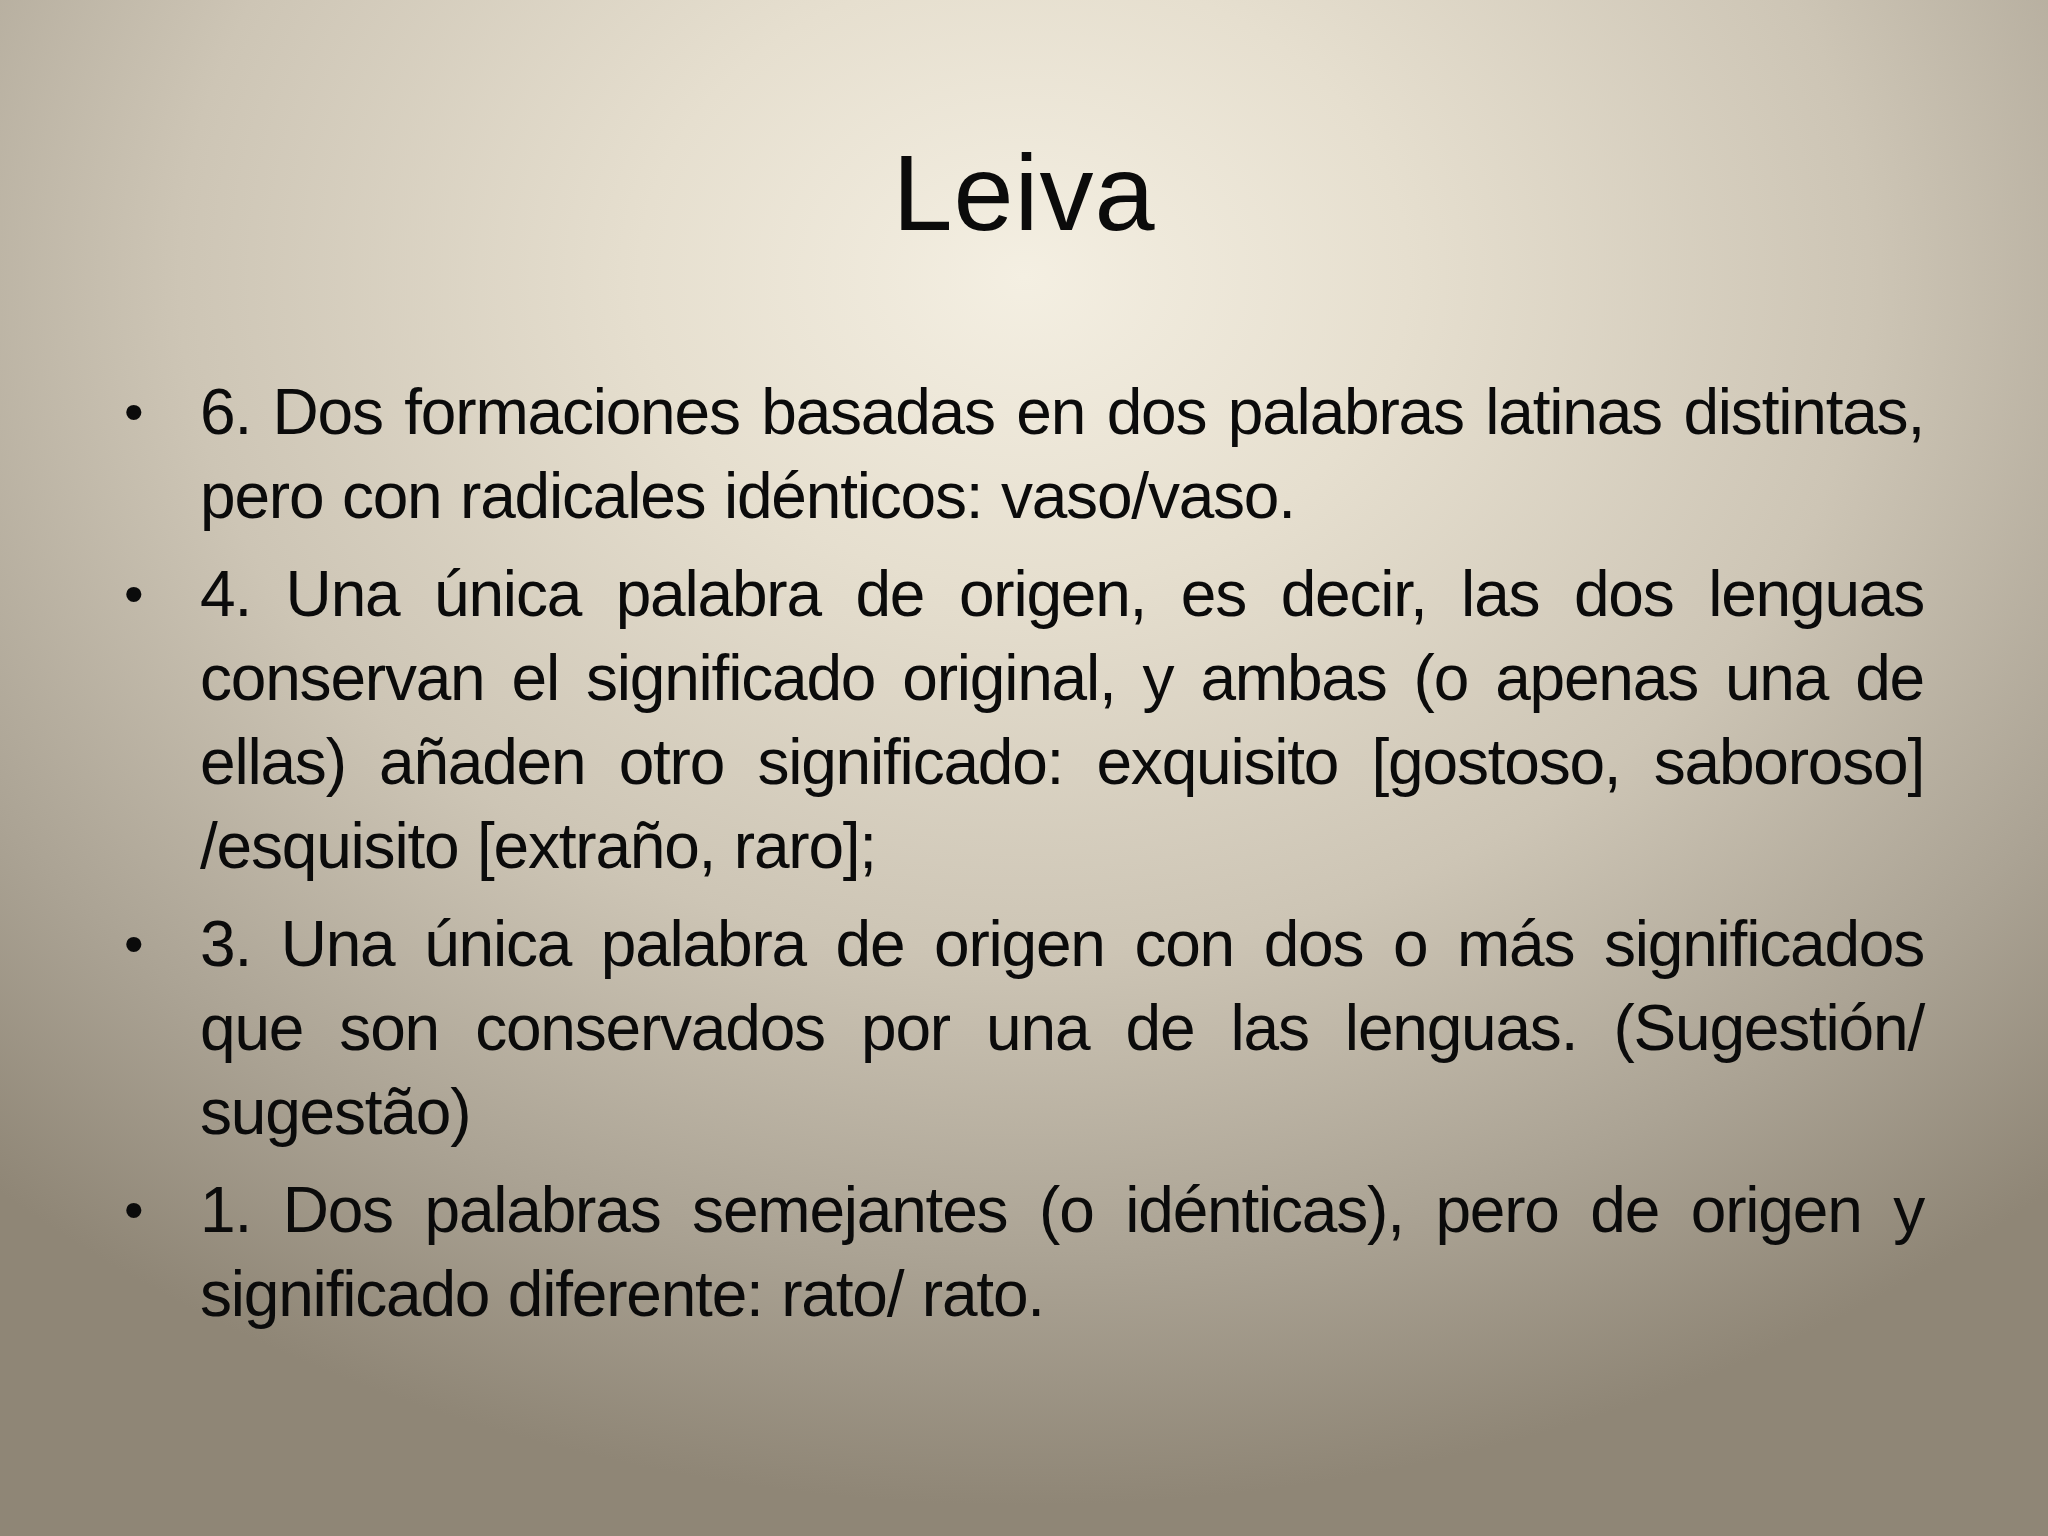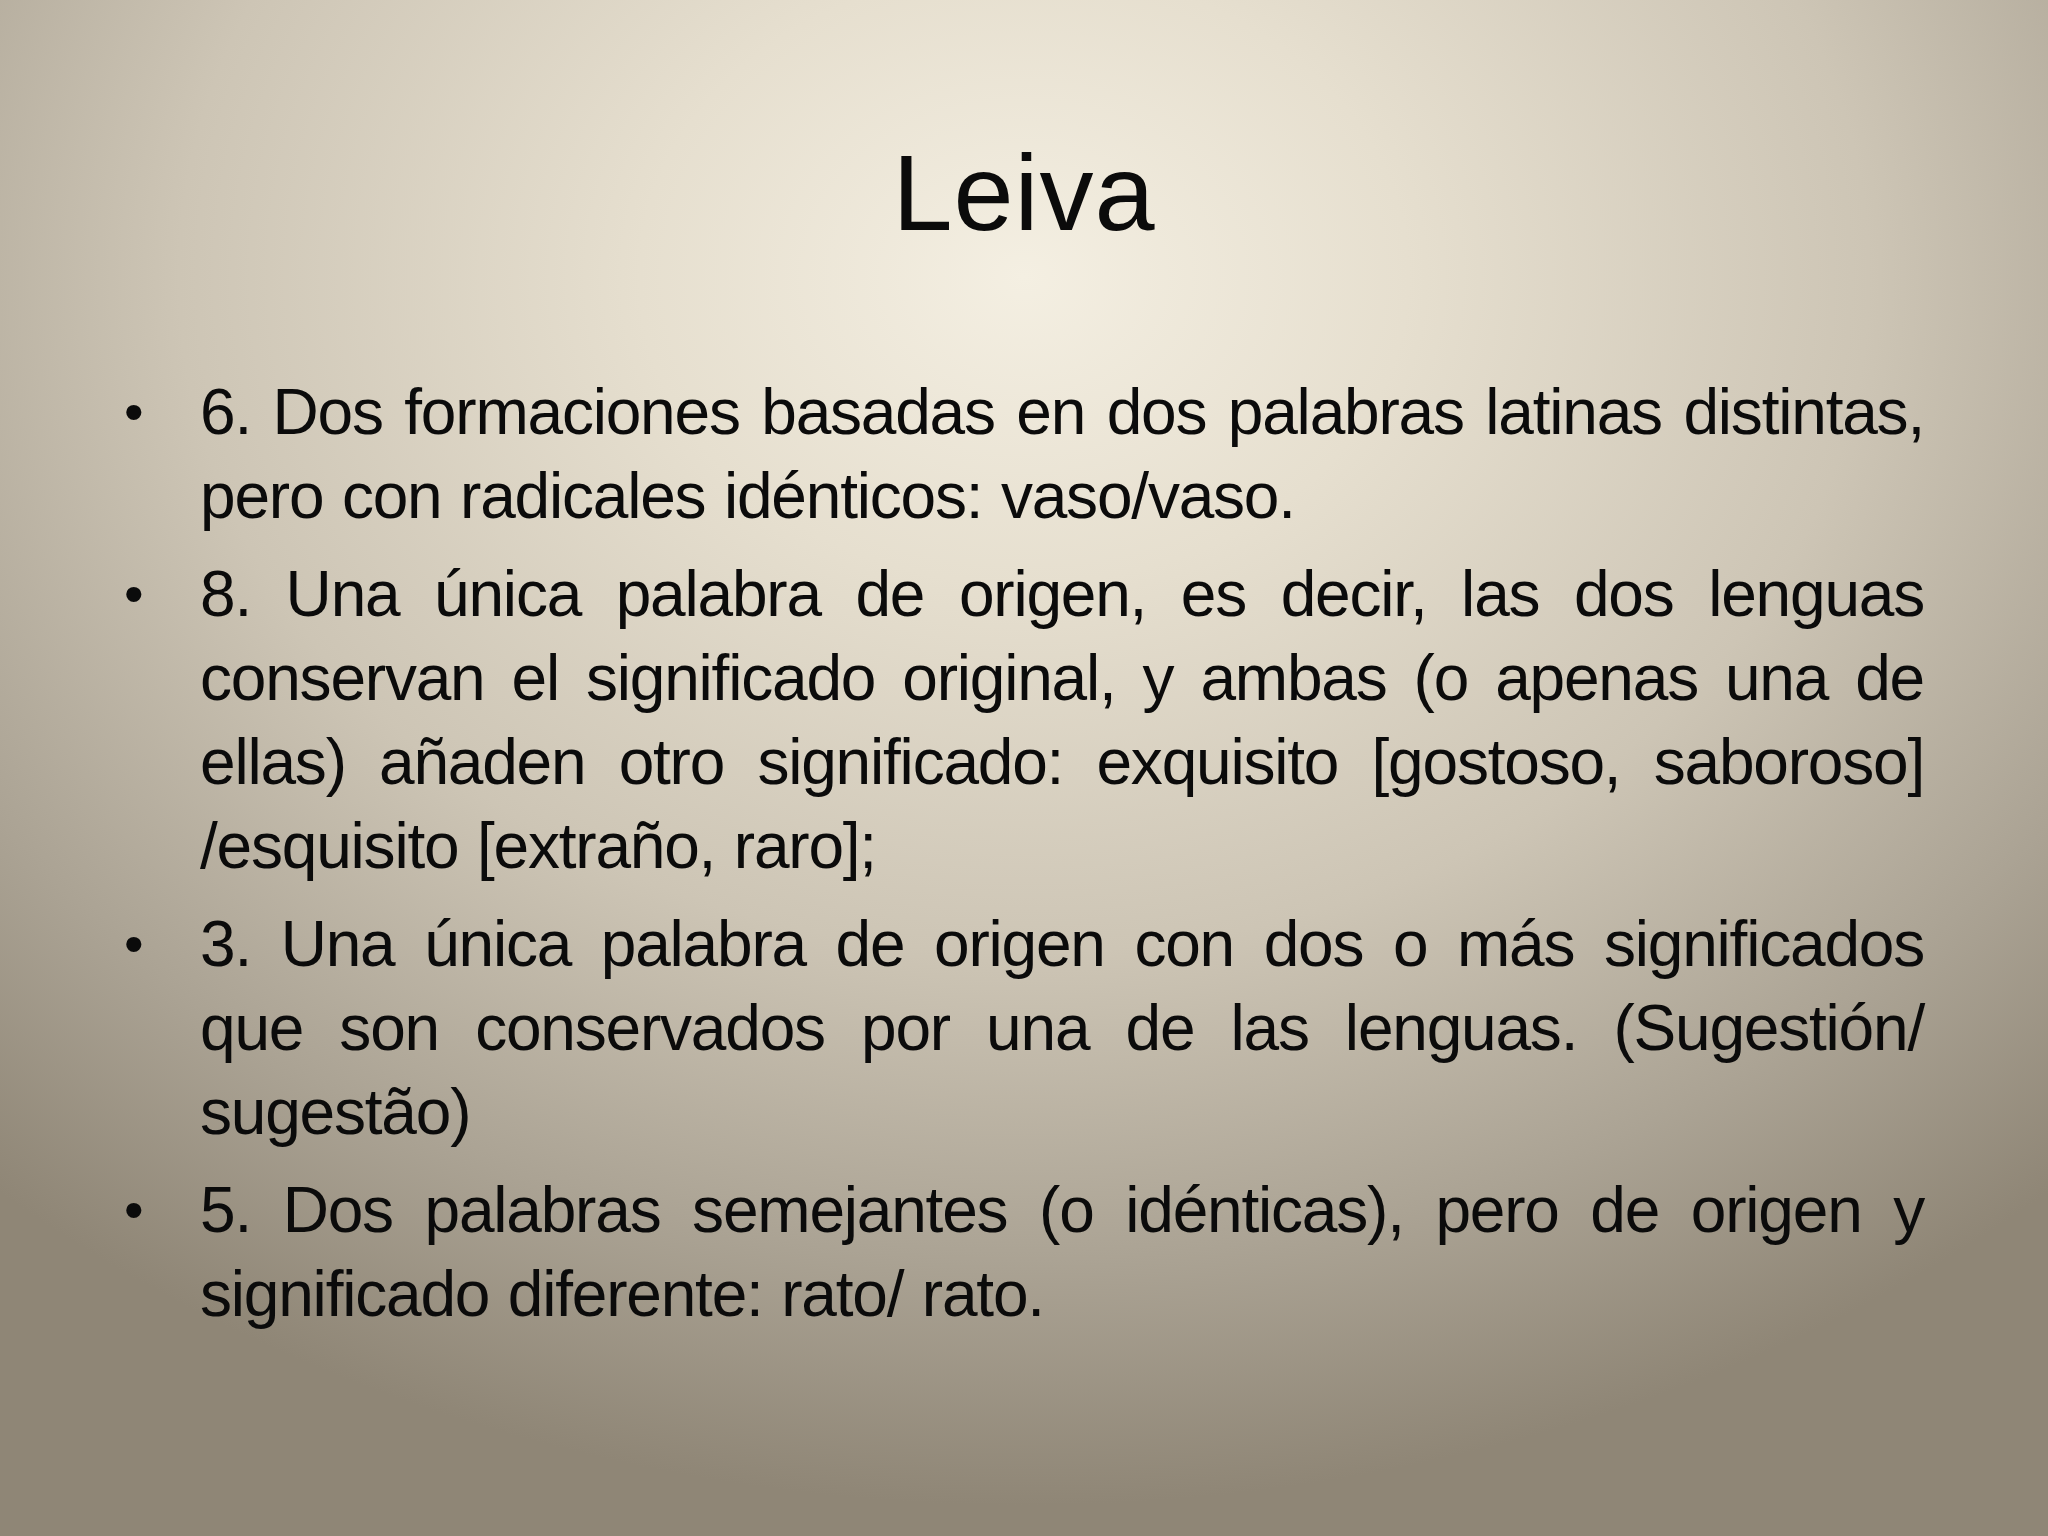--- a/index.html
+++ b/index.html
@@ -66,24 +66,24 @@
 <div class="slide">
   <h1 class="title">Leiva</h1>
 
   <ul class="bullets">
     <li class="bullet-item">
       <span class="bullet-dot">•</span>
       <span>6. Dos formaciones basadas en dos palabras latinas distintas, pero con radicales idénticos: vaso/vaso.</span>
     </li>
     <li class="bullet-item">
       <span class="bullet-dot">•</span>
-      <span>8. Una única palabra de origen, es decir, las dos lenguas conservan el significado original, y ambas (o apenas una de ellas) añaden otro significado: exquisito [gostoso, saboroso] /esquisito [extraño, raro];</span>
+      <span>4. Una única palabra de origen, es decir, las dos lenguas conservan el significado original, y ambas (o apenas una de ellas) añaden otro significado: exquisito [gostoso, saboroso] /esquisito [extraño, raro];</span>
     </li>
     <li class="bullet-item">
       <span class="bullet-dot">•</span>
       <span>3. Una única palabra de origen con dos o más significados que son conservados por una de las lenguas. (Sugestión/ sugestão)</span>
     </li>
     <li class="bullet-item">
       <span class="bullet-dot">•</span>
-      <span>5. Dos palabras semejantes (o idénticas), pero de origen y significado diferente: rato/ rato.</span>
+      <span>1. Dos palabras semejantes (o idénticas), pero de origen y significado diferente: rato/ rato.</span>
     </li>
   </ul>
 </div>
 
 </body></html>

